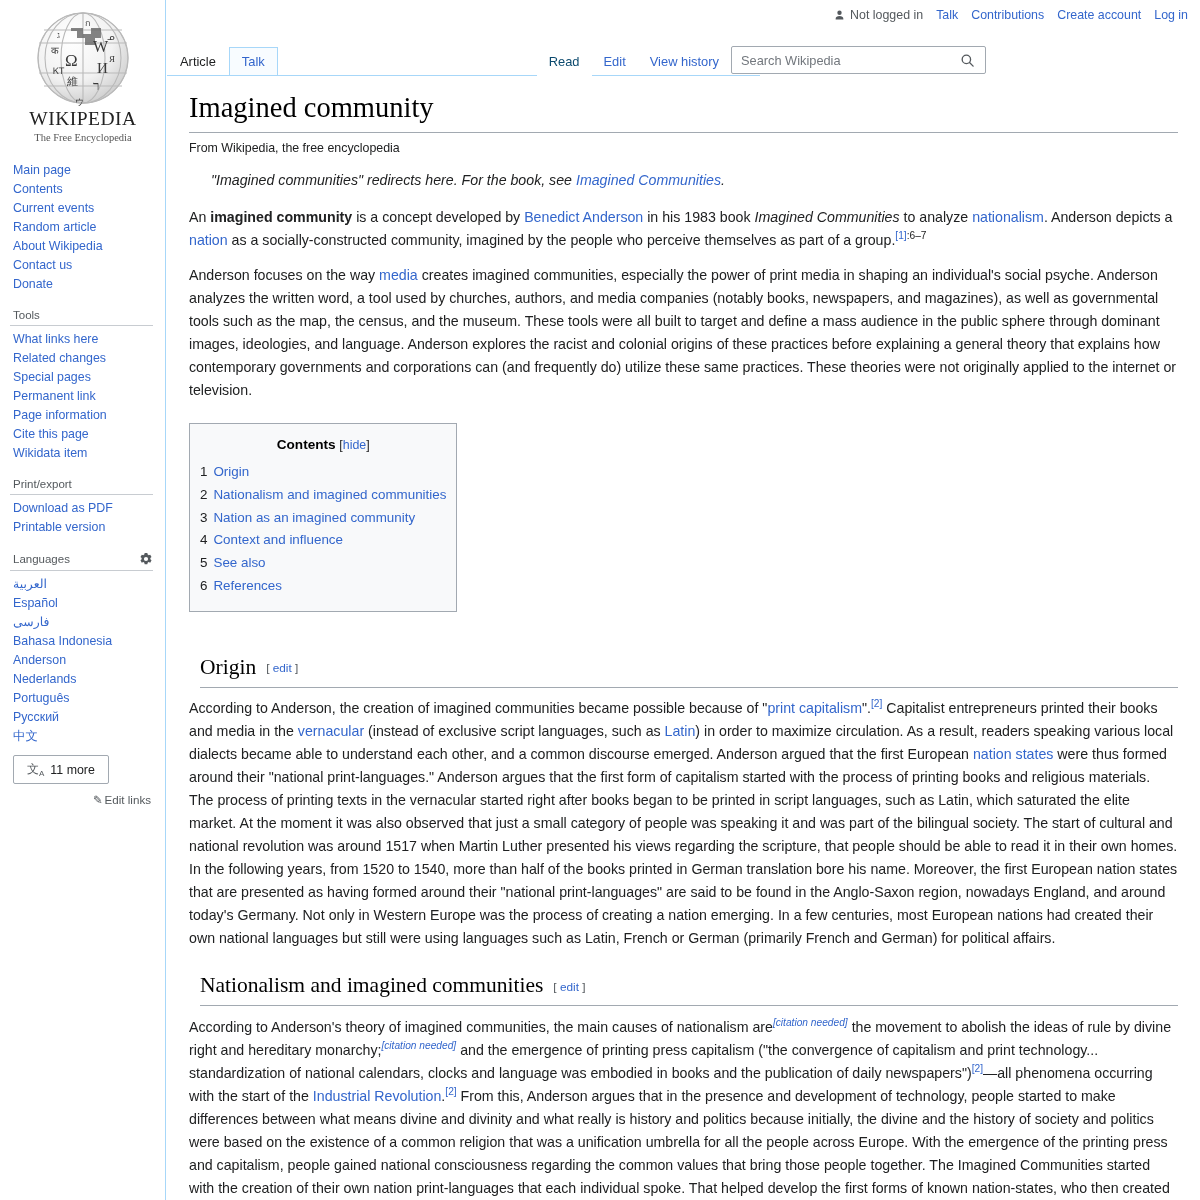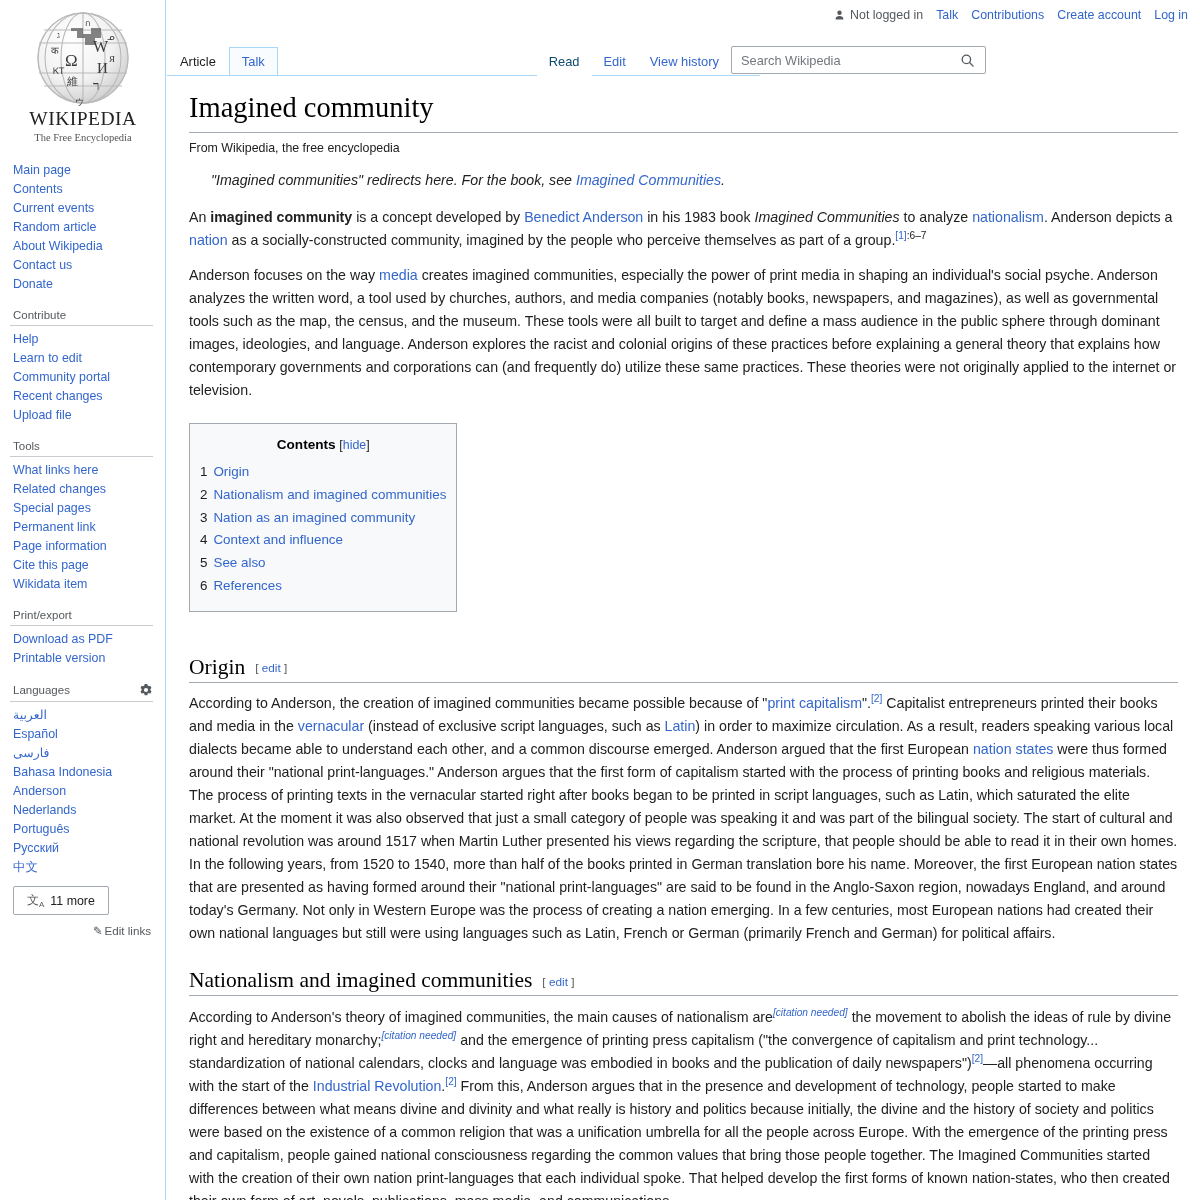--- a/index.html
+++ b/index.html
@@ -239,21 +239,22 @@
   #toc li { margin: 2px 0; line-height: 1.55; }
   #toc .tocnumber { color: #202122; margin-right: 6px; }
   #toc .toctext { color: #3366cc; }
   #toc a { text-decoration: none; }
 
   h2.section {
     font-family: "Liberation Serif", serif;
     font-weight: normal;
     font-size: 21.5px;
     color: #000;
-    margin: 22px 0 0.45em 0;
+    margin: 22px 0 0.45em 11px;
+    padding-bottom: 5px;
     border-bottom: 1px solid #a2a9b1;
     line-height: 1.3;
   }
   h2.section .editsection {
     font-family: "Liberation Sans", sans-serif;
     font-size: 11.8px;
     color: #54595d;
     margin-left: 10px;
     white-space: nowrap;
     vertical-align: middle;
@@ -312,30 +313,20 @@
         <li><a href="#">Main page</a></li>
         <li><a href="#">Contents</a></li>
         <li><a href="#">Current events</a></li>
         <li><a href="#">Random article</a></li>
         <li><a href="#">About Wikipedia</a></li>
         <li><a href="#">Contact us</a></li>
         <li><a href="#">Donate</a></li>
       </ul>
   </div>
 
-  <div class="portal">
-    <div class="portal-heading">Contribute</div>
-    <ul id="contribute-list">
-        <li><a href="#">Help</a></li>
-        <li><a href="#">Learn to edit</a></li>
-        <li><a href="#">Community portal</a></li>
-        <li><a href="#">Recent changes</a></li>
-        <li><a href="#">Upload file</a></li>
-      </ul>
-  </div>
 
   <div class="portal">
     <div class="portal-heading">Tools</div>
     <ul id="tools-list">
         <li><a href="#">What links here</a></li>
         <li><a href="#">Related changes</a></li>
         <li><a href="#">Special pages</a></li>
         <li><a href="#">Permanent link</a></li>
         <li><a href="#">Page information</a></li>
         <li><a href="#">Cite this page</a></li>

